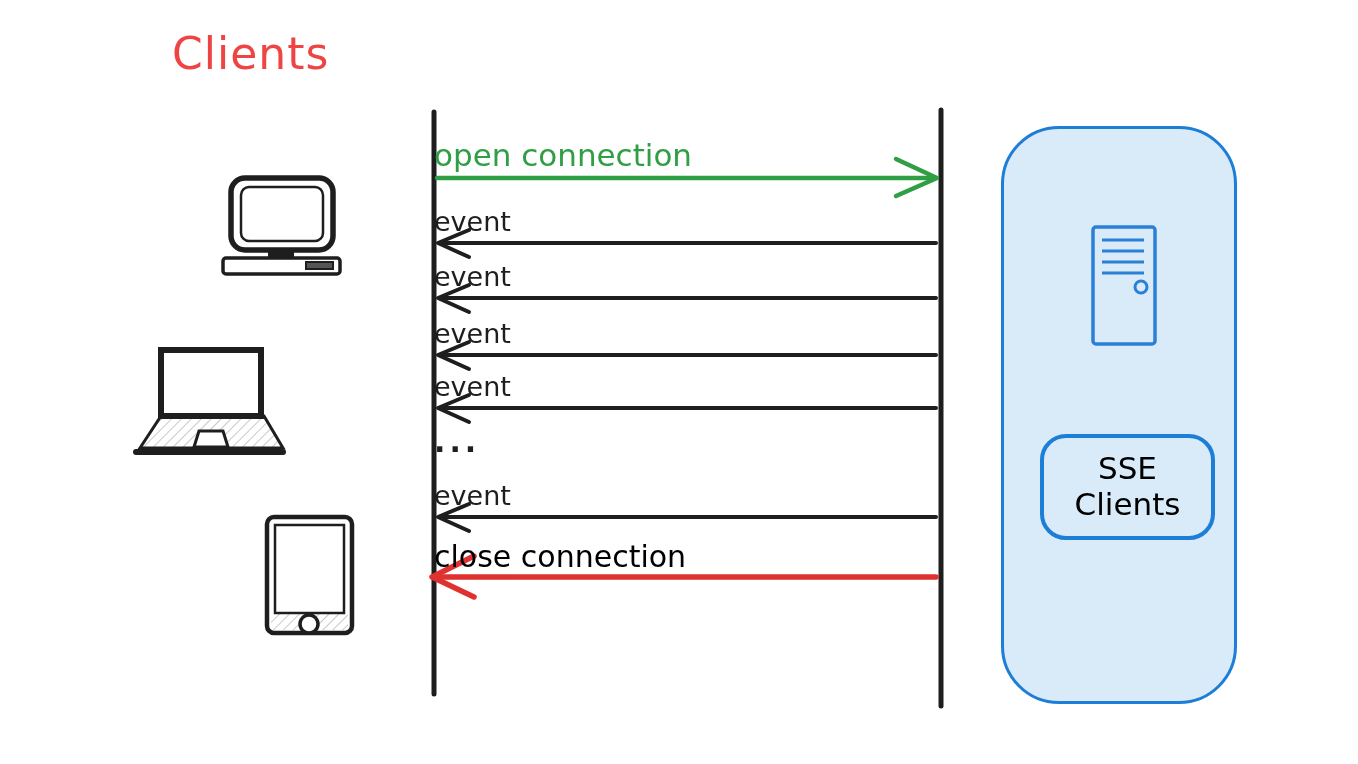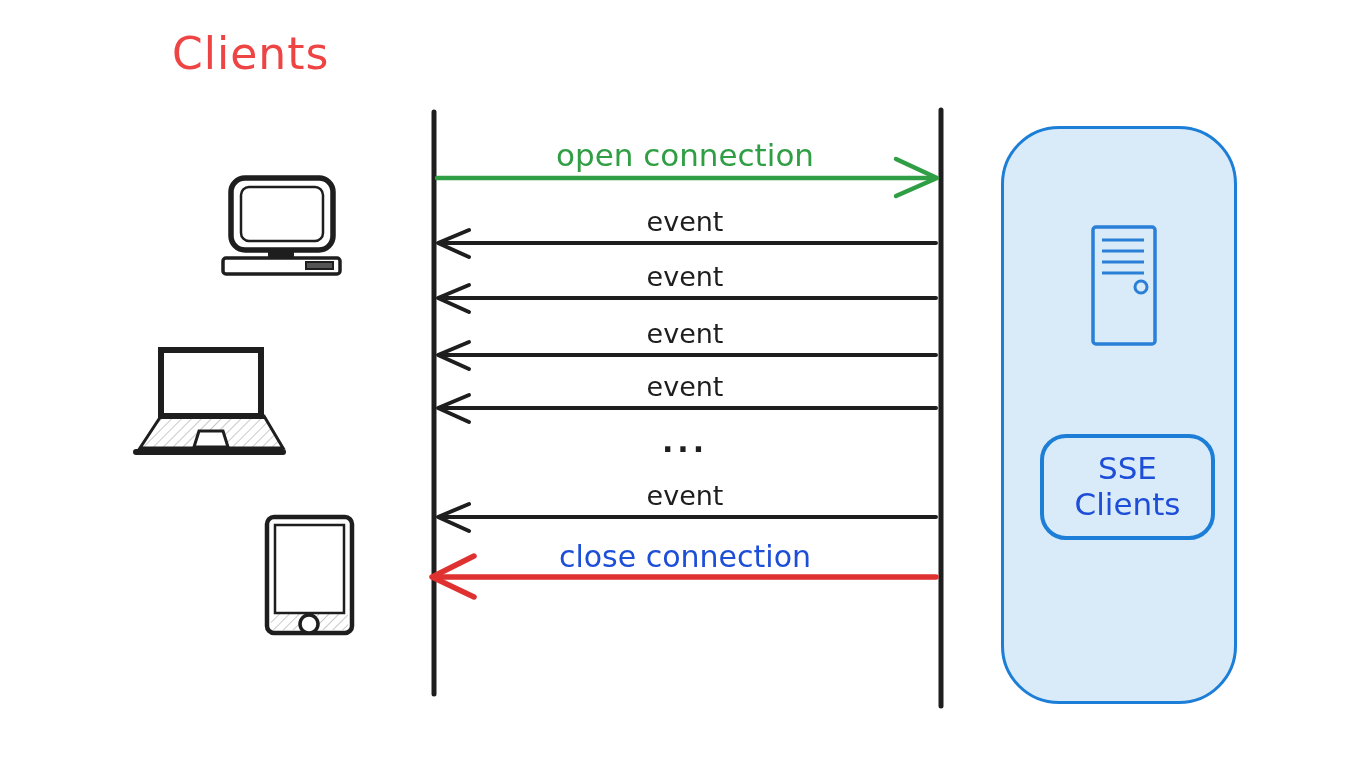--- a/index.html
+++ b/index.html
@@ -6,33 +6,33 @@
   body { width:1358px; height:764px; overflow:hidden;
          font-family:"DejaVu Sans", sans-serif; }
   .canvas { position:relative; width:1358px; height:764px; background:#ffffff; }
 
   .title { position:absolute; font-size:44px; color:#ef4444; letter-spacing:1px; }
   .title-clients { left:172px; top:28px; }
   .title-server  { left:1042px; top:28px; }
 
   .seq-svg, .icon-svg { position:absolute; }
 
-  .msg-label { position:absolute; left:434px; width:502px; text-align:center;
+  .msg-label { position:absolute; left:434px; width:502px; 
                color:#1e1e1e; font-size:27px; line-height:1.1; }
   .msg-open  { color:#2f9e44; font-size:31px; }
-  .msg-close { color:#1d4ed8; font-size:30px; }
+  .msg-close { color:#000000; font-size:30px; }
   .msg-ellipsis { font-size:30px; font-weight:bold; letter-spacing:4px; }
 
   .server-panel { position:absolute; left:1001px; top:126px; width:236px; height:578px;
                   background:#d9eaf9; border:3.5px solid #1c7ed6; border-radius:58px;
                   box-sizing:border-box; }
   .sse-box { position:absolute; left:36px; top:305px; width:175px; height:106px;
              border:4px solid #1c7ed6; border-radius:26px; box-sizing:border-box;
              display:flex; flex-direction:column; align-items:center; justify-content:center;
-             color:#1d4ed8; font-size:31px; line-height:1.15; }
+             color:#000000; font-size:31px; line-height:1.15; }
   .server-tower { position:absolute; left:86px; top:95px; }
 </style>
 </head>
 <body>
 
 <div class="canvas">
 
   <div class="title title-clients">Clients</div>
 
   <svg class="icon-svg" style="left:215px; top:172px;" width="132" height="106" viewBox="0 0 132 106">

